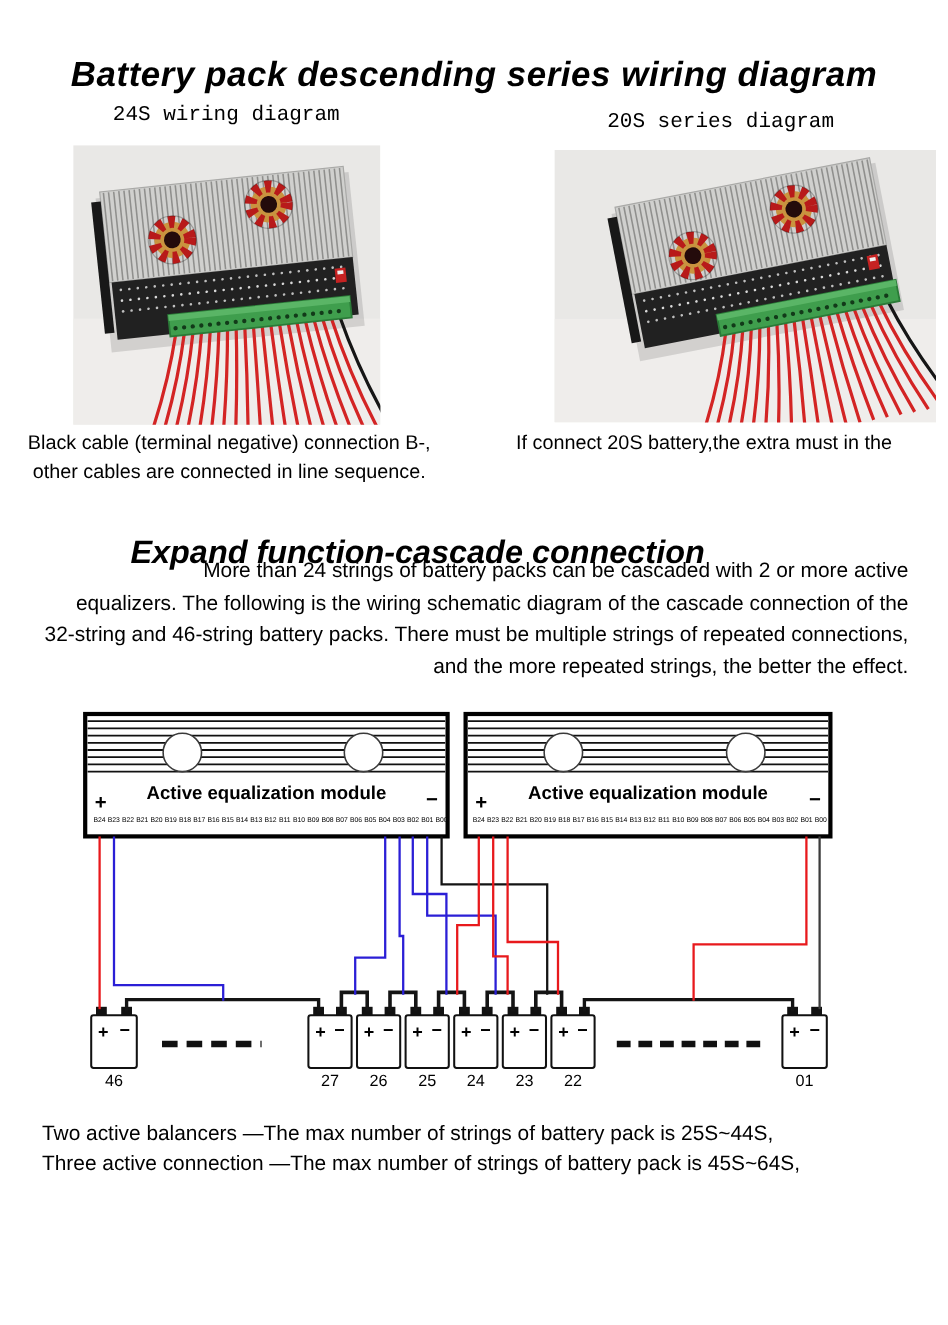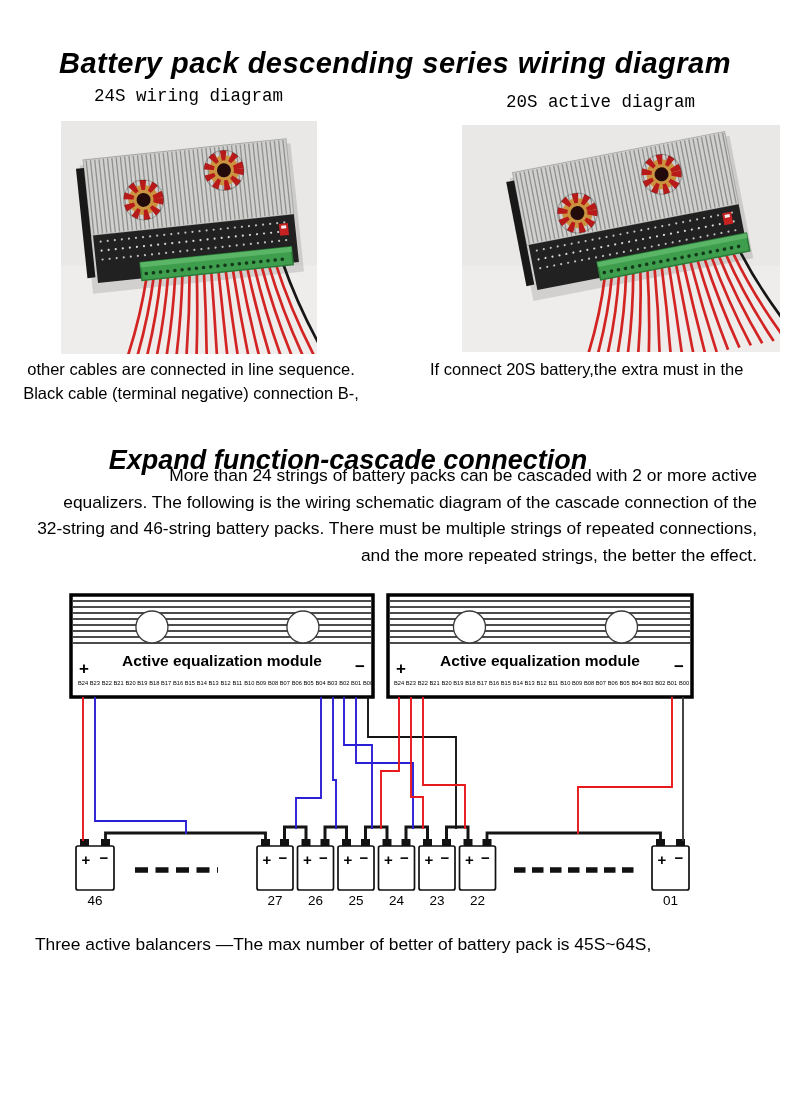--- a/index.html
+++ b/index.html
@@ -23,21 +23,21 @@
   #schematic-wrap{left:0;top:588px;width:790px;height:332px;}
   #notes{left:35px;top:932px;width:740px;font-size:17.4px;line-height:24.6px;}
   svg text{font-family:"Liberation Sans",sans-serif;}
 </style>
 </head>
 <body>
 
 <h1 class="abs page-title">Battery pack descending series wiring diagram</h1>
 
 <div class="abs photo-label" id="label-24s">24S wiring diagram</div>
-<div class="abs photo-label" id="label-20s">20S active diagram</div>
+<div class="abs photo-label" id="label-20s">20S series diagram</div>
 
 <svg class="abs" id="photo-24s" width="256" height="233" viewBox="0 0 256 233">
     <rect x="0" y="0" width="256" height="233" fill="#e9e8e6"></rect>
     <rect x="0" y="144.46" width="256" height="88.54" fill="#f1f0ed" opacity="0.7"></rect>
     <g transform="translate(130 90) rotate(-6)">
       <rect x="-106" y="-57" width="212" height="129" fill="#000000" opacity="0.12"></rect>
       <rect x="-102" y="-62" width="204" height="76" fill="#d0d0ce" stroke="#a9a9a7" stroke-width="1"></rect>
       <line x1="-99" y1="-61" x2="-99" y2="13" stroke="#8f8f8d" stroke-width="1.3"></line>
       <line x1="-94.7" y1="-61" x2="-94.7" y2="13" stroke="#8f8f8d" stroke-width="1.3"></line>
       <line x1="-90.4" y1="-61" x2="-90.4" y2="13" stroke="#8f8f8d" stroke-width="1.3"></line>
@@ -432,22 +432,22 @@
         <circle cx="71" cy="55.5" r="1.8" fill="#123a19"></circle>
         <circle cx="78.2" cy="55.5" r="1.8" fill="#123a19"></circle>
         <circle cx="85.4" cy="55.5" r="1.8" fill="#123a19"></circle>
         <circle cx="92.6" cy="55.5" r="1.8" fill="#123a19"></circle>
         <circle cx="99.80000000000001" cy="55.5" r="1.8" fill="#123a19"></circle>
       </g>
     </g>
   </svg>
 
 <div class="abs caption" id="caption-left">
+  <span style="display:block">Black cable (terminal negative) connection B-,</span>
   <span style="display:block">other cables are connected in line sequence.</span>
-  <span style="display:block">Black cable (terminal negative) connection B-,</span>
 </div>
 <div class="abs caption" id="caption-right">
   <span style="display:block">If connect 20S battery,the extra must in the</span>
 </div>
 
 <h2 class="abs section-title">Expand function-cascade connection</h2>
 
 <p class="abs cascade-para">More than 24 strings of battery packs can be cascaded with 2 or more active equalizers. The following is the wiring schematic diagram of the cascade connection of the 32-string and 46-string battery packs. There must be multiple strings of repeated connections, and the more repeated strings, the better the effect.</p>
 
 <div class="abs" id="schematic-wrap">
@@ -616,14 +616,15 @@
       <polyline points="368,109 368,149 456,149 456,241" fill="none" stroke="#141414" stroke-width="1.9"></polyline>
       <polyline points="399,109 399,183 381,183 381,241" fill="none" stroke="#e8191c" stroke-width="1.9"></polyline>
       <polyline points="411,109 411,209 423,209 423,241" fill="none" stroke="#e8191c" stroke-width="1.9"></polyline>
       <polyline points="423,109 423,197 465,197 465,241" fill="none" stroke="#e8191c" stroke-width="1.9"></polyline>
       <polyline points="672,109 672,199 578,199 578,246" fill="none" stroke="#e8191c" stroke-width="1.9"></polyline>
       <polyline points="683,109 683,253" fill="none" stroke="#3c3c3c" stroke-width="1.9"></polyline>
     </svg>
 </div>
 
 <div class="abs" id="notes">
-    <div>Three active balancers —The max number of better of battery pack is 45S~64S,</div>
+    <div>Two active balancers —The max number of strings of battery pack is 25S~44S,</div>
+    <div>Three active connection —The max number of strings of battery pack is 45S~64S,</div>
   </div>
 
 </body></html>

